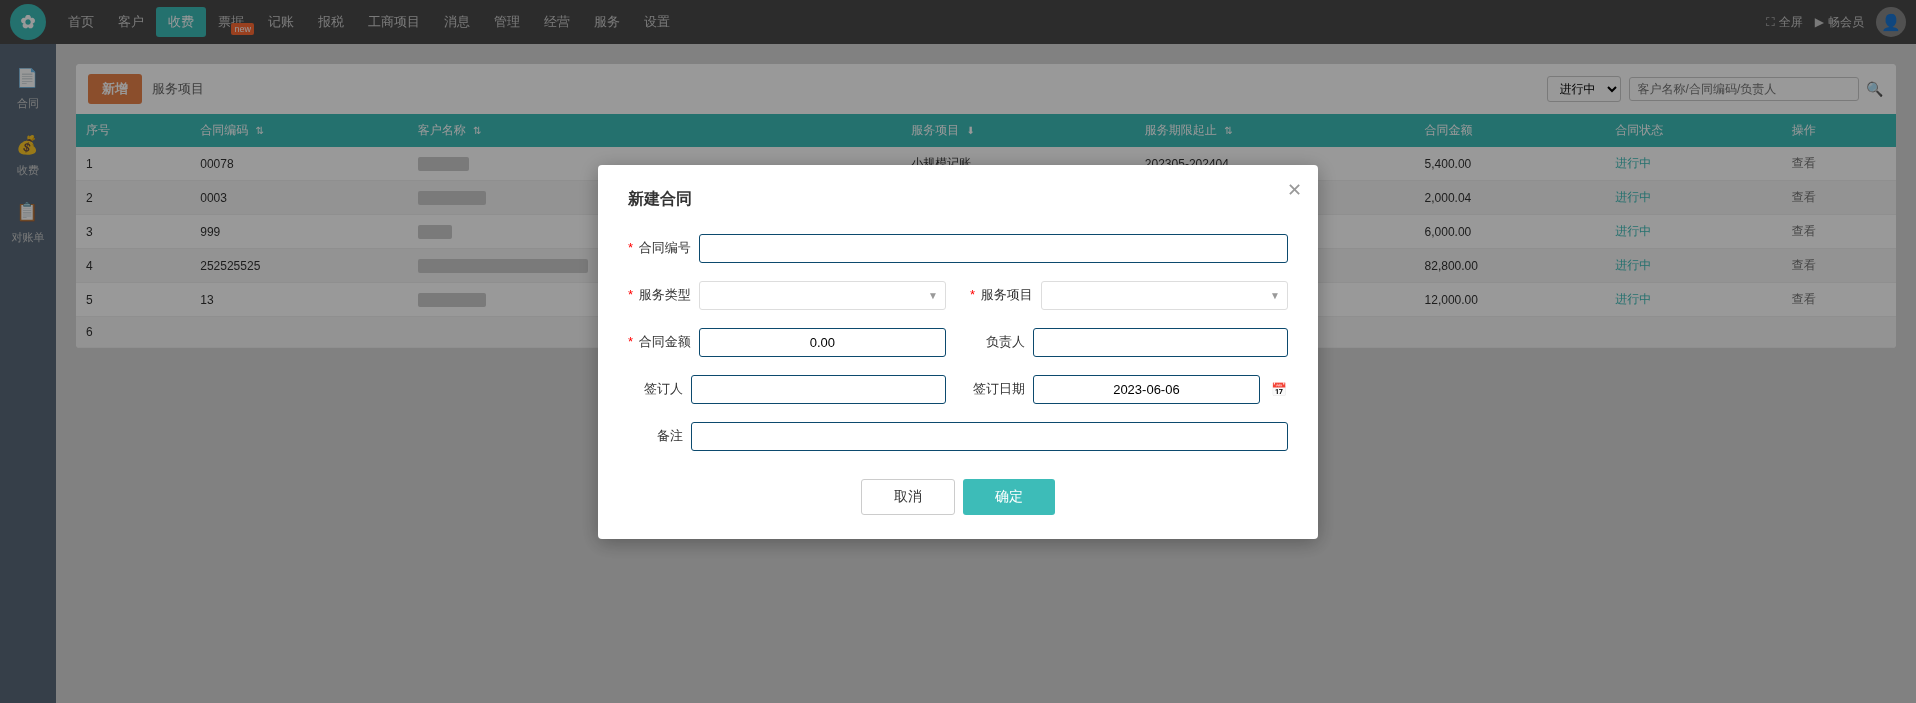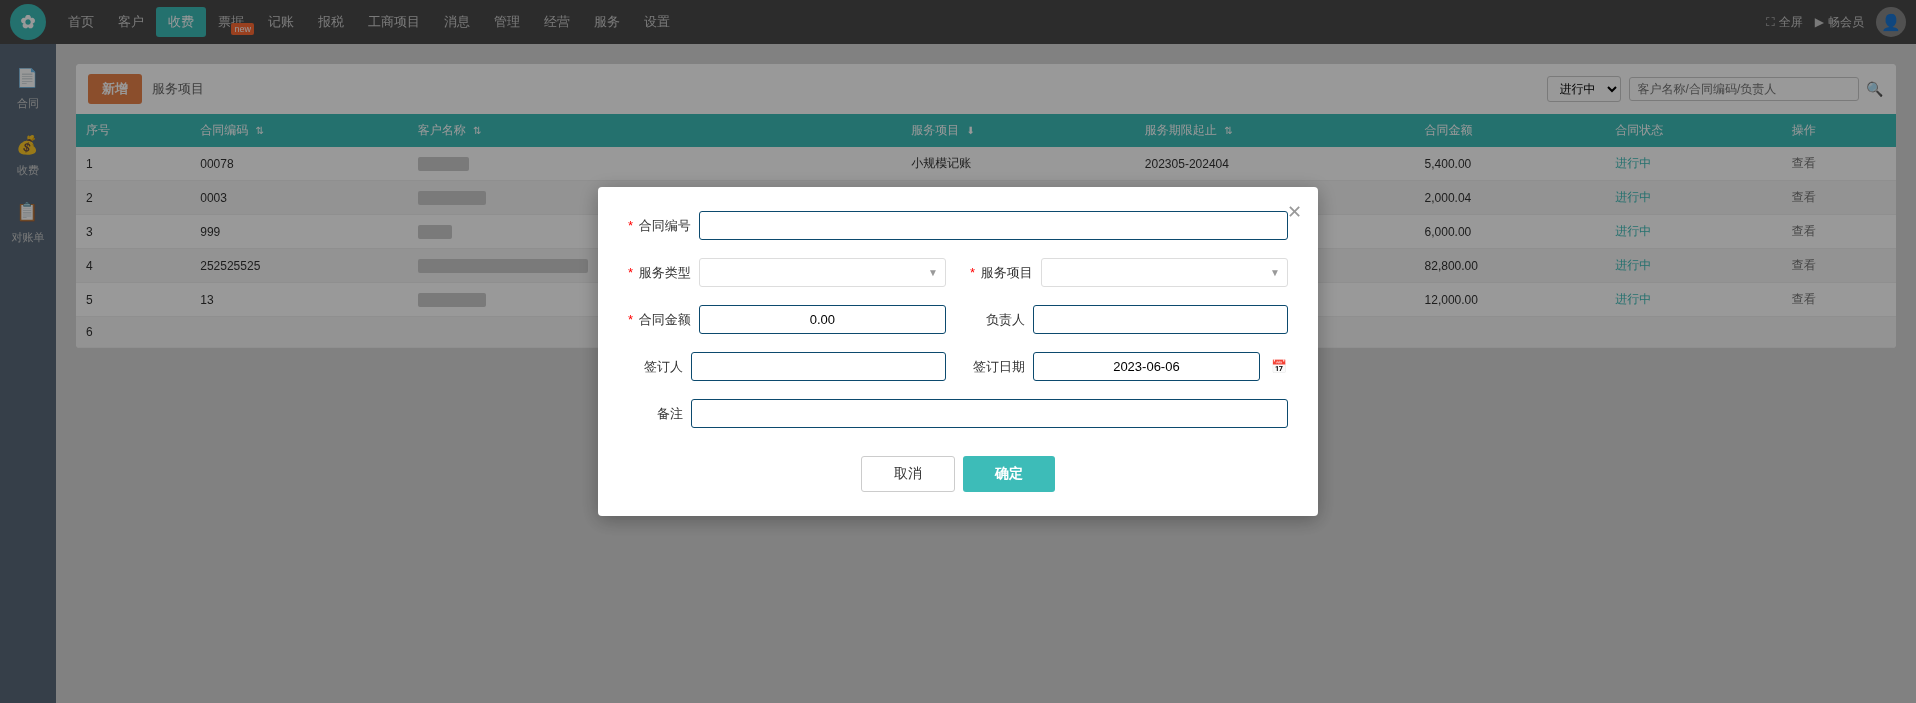--- a/index.html
+++ b/index.html
@@ -328,21 +328,20 @@
       font-size: 14px;
     }
     .btn-confirm {
       background: #3dbcb8;
       border: none;
       color: white;
       padding: 8px 32px;
       border-radius: 3px;
       cursor: pointer;
       font-size: 14px;
-      font-weight: bold;
     }
     .calendar-icon {
       color: #999;
       cursor: pointer;
       margin-left: 4px;
     }
     .blurred-text {
       background: #ccc;
       color: transparent;
       border-radius: 2px;
@@ -508,20 +507,21 @@
     </tr>
           </tbody>
       </table>
     </div>
   </div>
 </div>
 
 <div class="overlay">
   <div class="dialog">
     <button class="dialog-close">✕</button>
+    <div class="dialog-title">新建合同</div>
 
     <div class="form-row">
       <div class="form-field">
         <label class="form-label">
           <span class="required">*</span>
           <span>合同编号</span>
         </label>
         <input class="form-input" type="text" style="">
       </div>
     </div>

